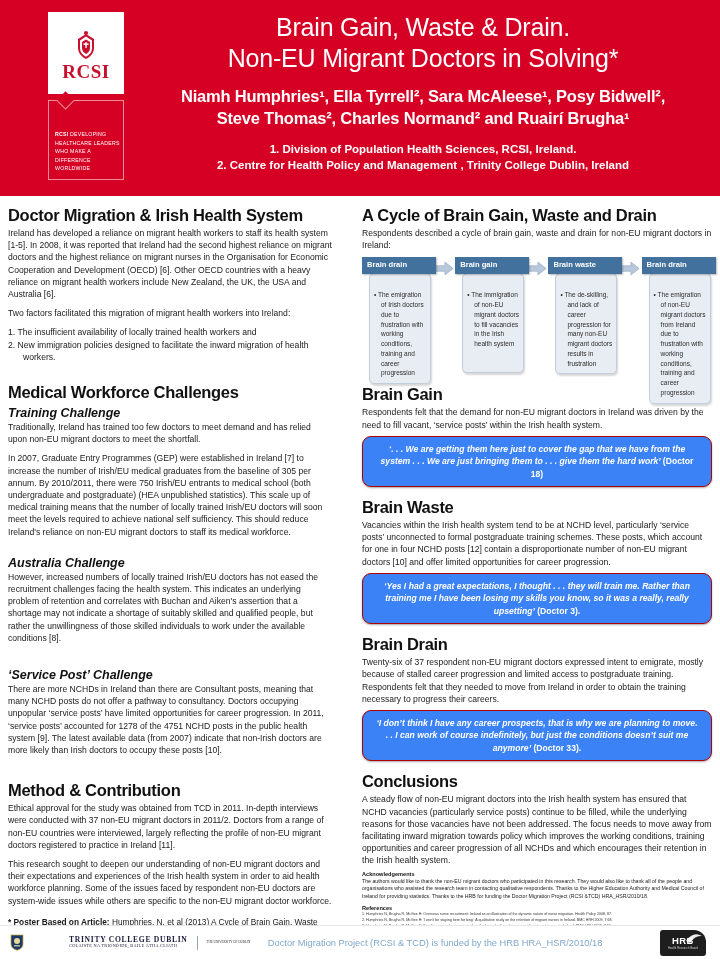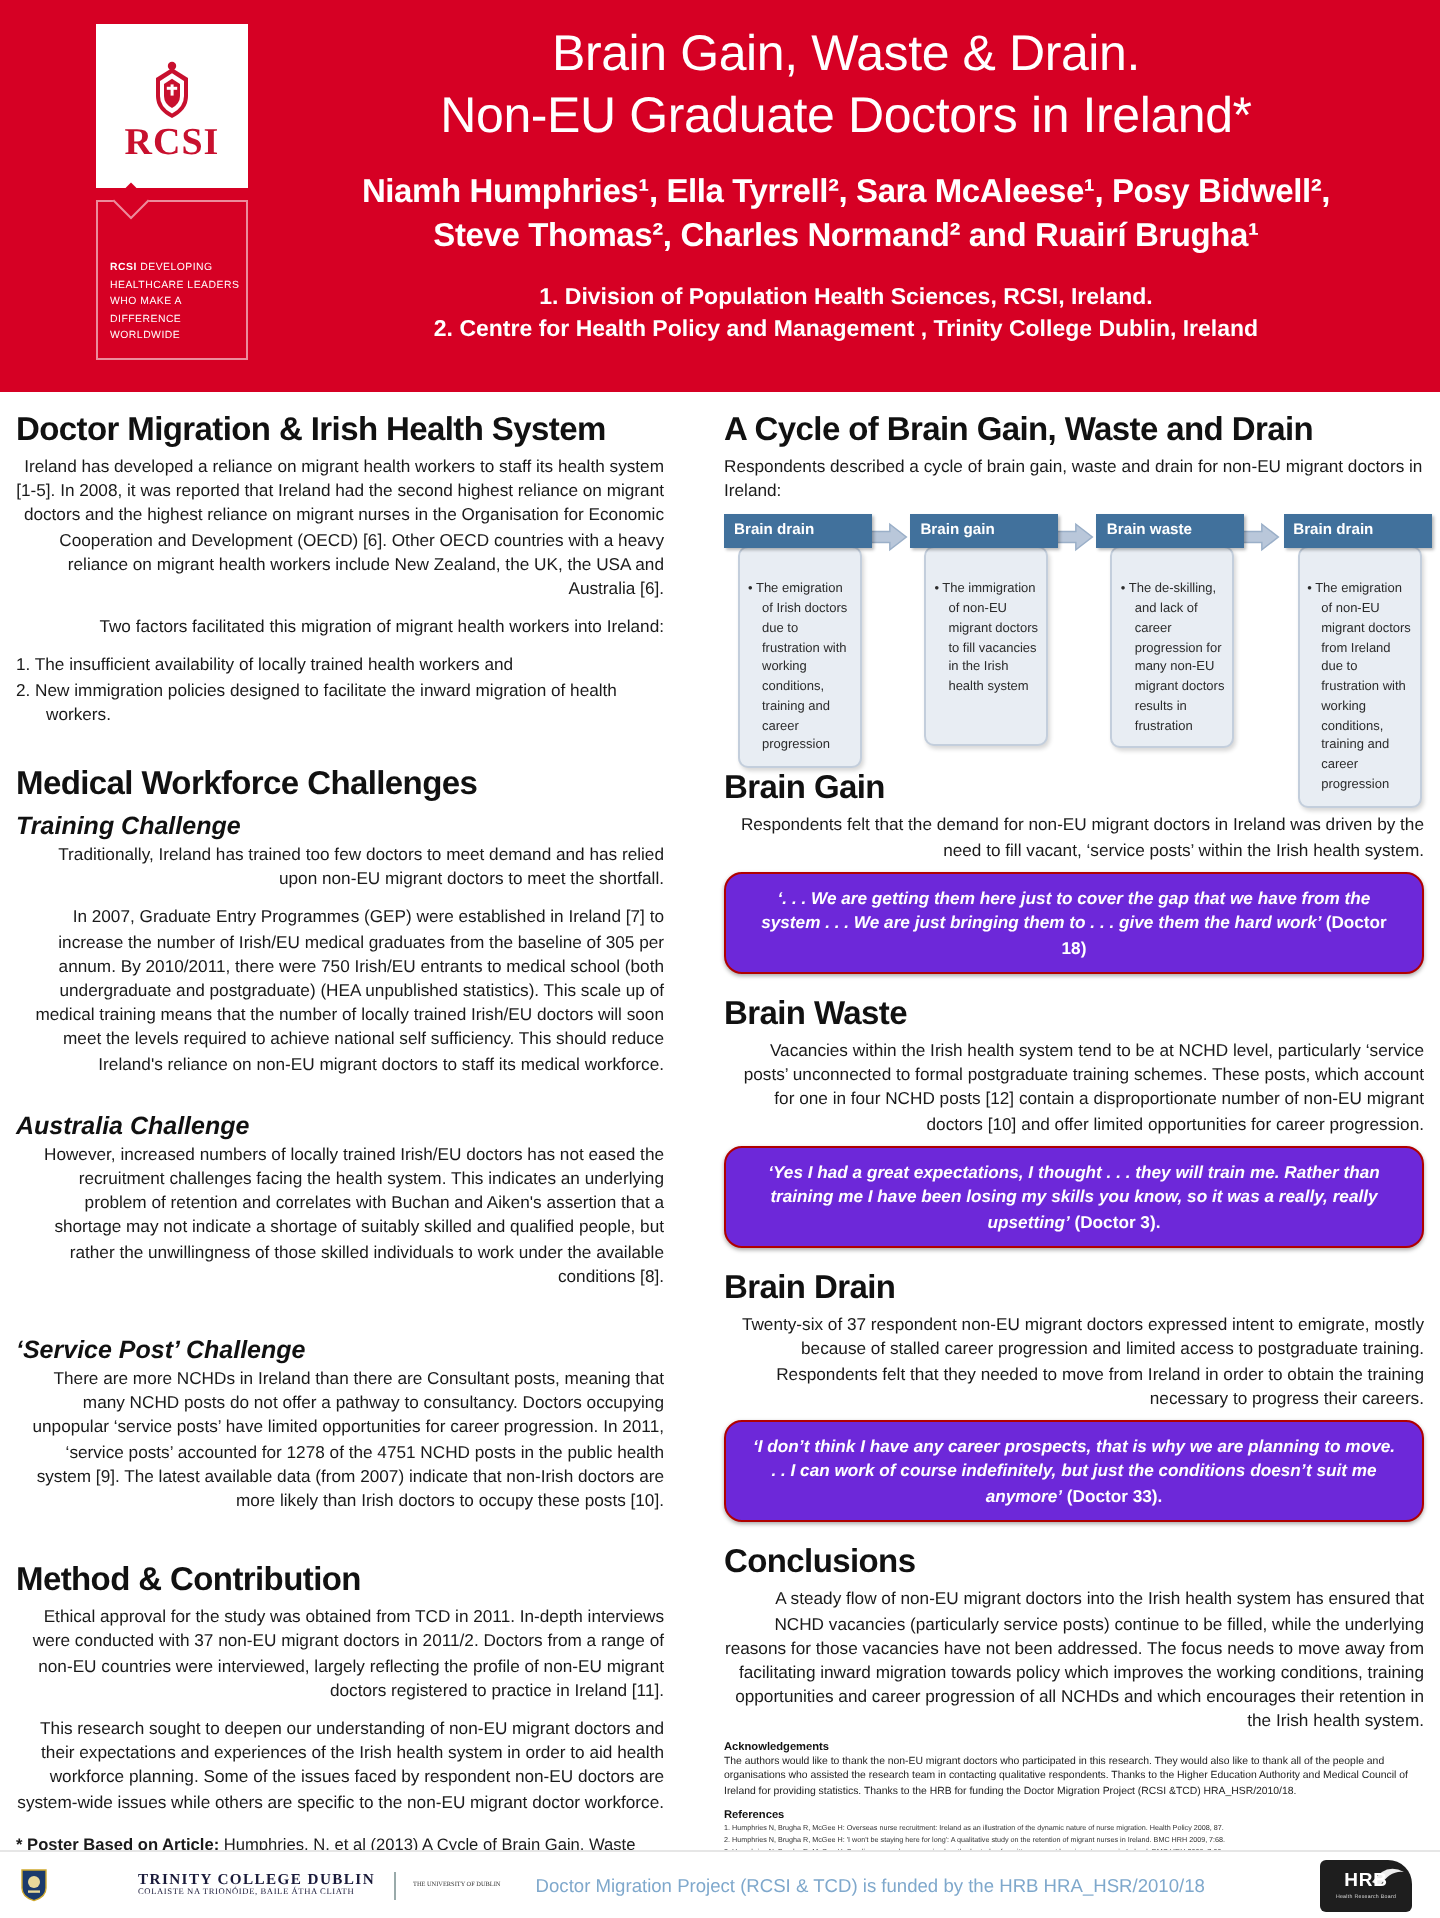--- a/index.html
+++ b/index.html
@@ -100,21 +100,21 @@
     font-size: 16.5px; font-weight: bold; color: #111;
     line-height: 1.15; margin-bottom: 2px;
     letter-spacing: -0.3px;
   }
   h3.sub {
     font-size: 12.5px; font-weight: bold; font-style: italic;
     color: #111; margin-top: 4px; margin-bottom: 1px;
   }
   p.body {
     font-size: 8.6px; line-height: 1.42; color: #1a1a1a;
-    text-align: right; margin-bottom: 7px;
+    text-align: left; margin-bottom: 7px;
   }
   p.body.tight { margin-bottom: 0; }
   ol.numlist { margin: 0 0 7px 0; padding-left: 0; list-style: none; }
   ol.numlist li {
     font-size: 8.6px; line-height: 1.42; color:#1a1a1a;
     padding-left: 15px; text-indent: -15px;
     margin-bottom: 0;
   }
   .spacer-sm { height: 7px; }
   .spacer-md { height: 13px; }
@@ -166,21 +166,21 @@
   .cyc-body li::before { content: "\2022  "; }
   .cyc-arrow {
     width: 24px; height: 118px;
     display: flex; align-items: flex-start; justify-content: center;
     padding-top: 4px;
   }
   .cyc-arrow svg { display:block; }
 
   
   .quote {
-    background: #6d28d9;
+    background: #3b82f6;
     color: #ffffff;
     border-radius: 9px;
     padding: 6px 12px;
     margin: 5px 0 4px 0;
     text-align: center;
     font-size: 8.6px; line-height: 1.45;
     font-weight: bold; font-style: italic;
     box-shadow: 0 1px 2px rgba(0,0,0,0.35);
     border: 1px solid #B00000;
   }
@@ -272,21 +272,21 @@
         <div class="tagline">
           <b>RCSI</b>
           <span>DEVELOPING HEALTHCARE LEADERS WHO MAKE A DIFFERENCE WORLDWIDE</span>
         </div>
       </div>
     </div>
 
     <div class="head-text">
       <div class="poster-title">
         <div>Brain Gain, Waste &amp; Drain.</div>
-        <div>Non-EU Graduate Doctors in Ireland*</div>
+        <div>Non-EU Migrant Doctors in Solving*</div>
       </div>
       <div class="authors">
         <div>Niamh Humphries¹, Ella Tyrrell², Sara McAleese¹, Posy Bidwell²,</div>
         <div>Steve Thomas², Charles Normand² and Ruairí Brugha¹</div>
       </div>
       <div class="affil">
         <div>1. Division of Population Health Sciences, RCSI, Ireland.</div>
         <div>2. Centre for Health Policy and Management , Trinity College Dublin, Ireland</div>
       </div>
     </div>

